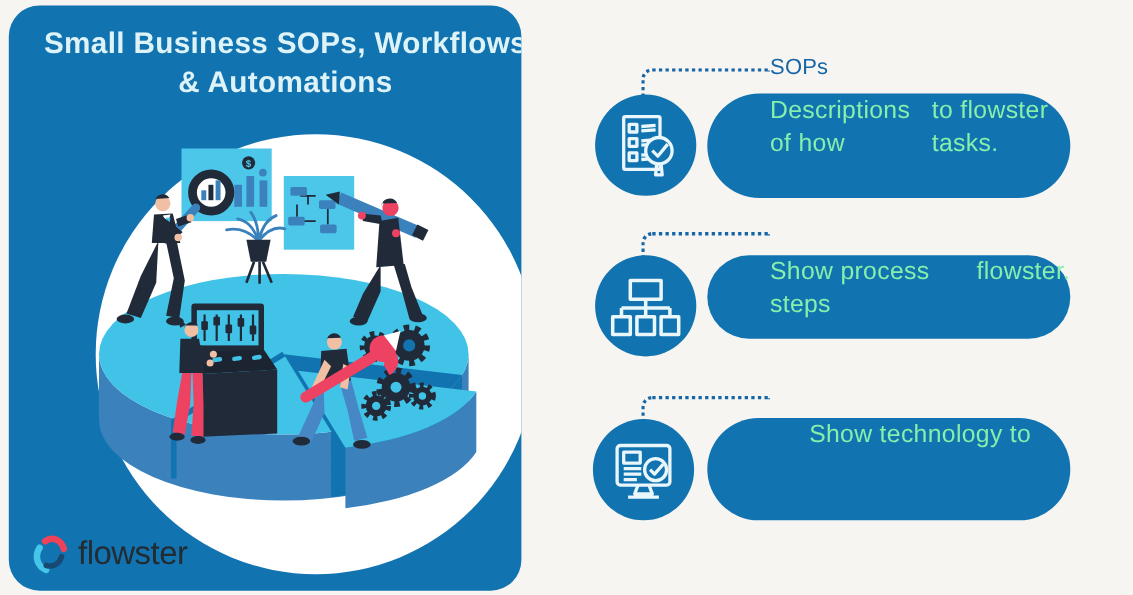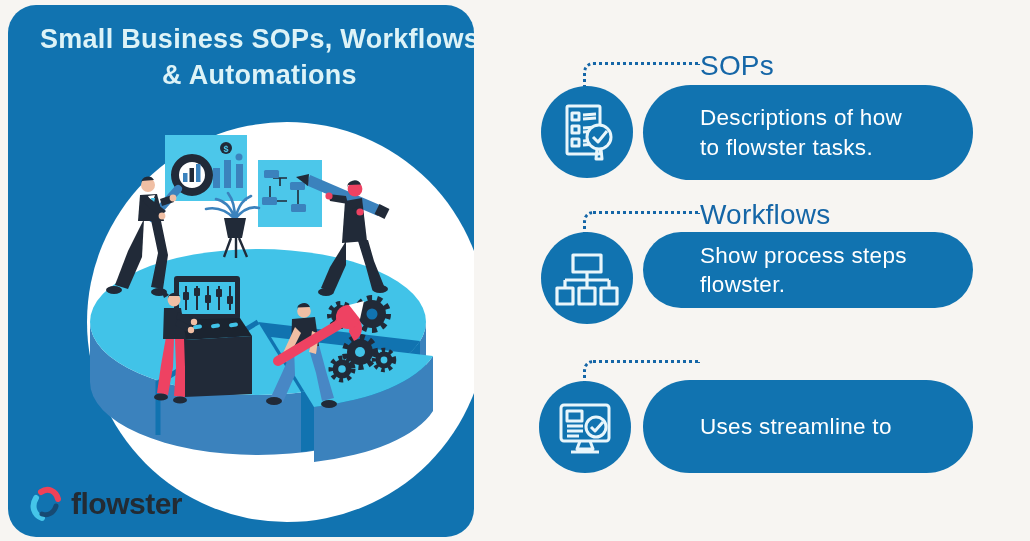--- a/index.html
+++ b/index.html
@@ -18,41 +18,41 @@
   }
   .card-title{
     position:absolute;left:0;top:16px;width:503px;
     text-align:center;color:#ddf3f7;
     font-size:27px;line-height:36px;font-weight:600;letter-spacing:.3px;
   }
   .illus{position:absolute;left:0;top:0;width:503px;height:532px;}
 
   
   .logo{position:absolute;left:20px;top:481px;display:flex;align-items:center;gap:9px;}
-  .logo-text{color:#232b33;font-size:30px;font-weight:700;letter-spacing:-.5px;text-align:right;}
+  .logo-text{color:#232b33;font-size:30px;font-weight:400;letter-spacing:-.5px;text-align:right;}
 
   
   .section-label{
     position:absolute;left:700px;color:#1566a7;
-    font-size:28px;font-weight:500;letter-spacing:.2px;
+    font-size:20px;font-weight:500;letter-spacing:.2px;
   }
   .connector{
     position:absolute;left:583px;width:114px;
     border-top:3px dotted #1566a7;border-left:3px dotted #1566a7;
     border-top-left-radius:10px;
   }
   .icon-circle{
     position:absolute;width:92px;height:92px;border-radius:50%;
     background:#1173b0;display:flex;align-items:center;justify-content:center;
   }
   .pill{
     position:absolute;left:643px;width:330px;height:94px;
     background:#1173b0;border-radius:48px;
-    color:#ffffff;font-size:22.5px;line-height:29.5px;letter-spacing:.3px;
-    display:flex;flex-direction:column;justify-content:center;
+    color:#86efac;font-size:22.5px;line-height:29.5px;letter-spacing:.3px;
+    display:flex;justify-content:center;
     padding-left:57px;box-sizing:border-box;
   }
 </style>
 </head>
 <body>
 
 <div class="stage">
 
   <div class="card">
     <div class="card-title">
@@ -261,21 +261,20 @@
         <path d="M52 51 l5 5 l9 -11"></path>
         <path d="M56 63 l-1 10 l6 0 l-1 -10"></path>
       </g>
     </svg>
   </div>
   <div class="pill" style="top:85px;height:95px">
     <div>Descriptions of how</div>
     <div>to flowster tasks.</div>
   </div>
 
-  <div class="section-label" style="top:199px">Workflows</div>
   <div class="connector" style="top:211px;height:21px"></div>
   <div class="icon-circle" style="left:541px;top:232px">
     <svg width="92" height="92" viewBox="0 0 92 92">
       <g stroke="#e9f6fb" stroke-width="3.2" fill="none" stroke-linejoin="round">
         <rect x="32" y="23" width="28" height="17"></rect>
         <path d="M46 40 v8 M24 48 h44 M24 48 v8 M68 48 v8 M46 48 v8"></path>
         <rect x="16" y="56" width="16" height="16"></rect>
         <rect x="38" y="56" width="16" height="16"></rect>
         <rect x="60" y="56" width="16" height="16"></rect>
       </g>
@@ -293,16 +292,16 @@
         <rect x="22" y="24" width="48" height="36" rx="3"></rect>
         <rect x="28" y="30" width="15" height="10"></rect>
         <path d="M28 45 h16 M28 50 h16 M28 55 h12"></path>
         <circle cx="57" cy="46" r="10"></circle>
         <path d="M52 46 l4 4 l8 -9"></path>
         <path d="M41 60 l-3 8 h16 l-3 -8 M32 71 h28"></path>
       </g>
     </svg>
   </div>
   <div class="pill" style="top:380px;height:93px">
-    <div>Uses streamline to</div>
+    <div>Show technology to</div>
   </div>
 
 </div>
 
 </body></html>

